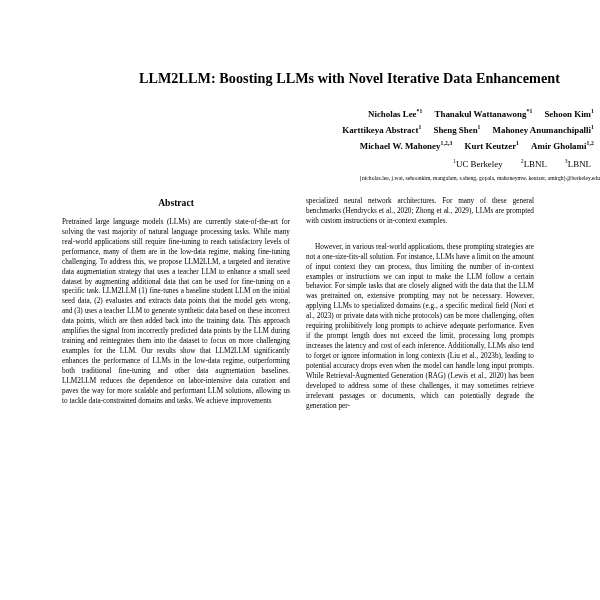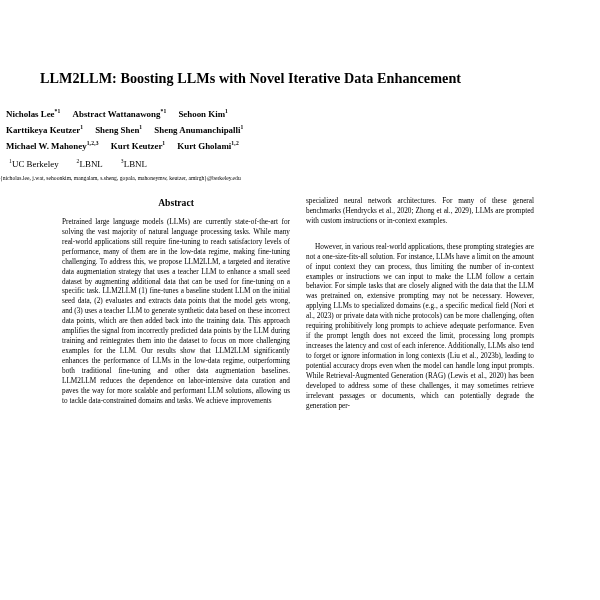--- a/index.html
+++ b/index.html
@@ -20,21 +20,21 @@
   #page {
     position: relative;
     width: 600px;
     height: 600px;
     background: #ffffff;
   }
 
   
   .title-block {
     padding-top: 70px;
-    text-align: left;
+    text-align: right;
   }
   .paper-title {
     font-size: 14.2px;
     font-weight: bold;
     letter-spacing: 0.05px;
     line-height: 1.2;
     margin: 0 40px;
   }
 
   .authors {
@@ -113,27 +113,27 @@
 </head>
 <body>
 
 <div id="page">
 
   <div class="title-block">
     <div class="paper-title">LLM2LLM: Boosting LLMs with Novel Iterative Data Enhancement</div>
 
     <div class="authors">
       <div class="author-line">
-        <span class="author"><span>Nicholas Lee</span><span class="sup">*1</span></span><span class="author"><span>Abstract Wattanawong</span><span class="sup">*1</span></span><span class="author"><span>Sehoon Kim</span><span class="sup">1</span></span>
+        <span class="author"><span>Nicholas Lee</span><span class="sup">*1</span></span><span class="author"><span>Thanakul Wattanawong</span><span class="sup">*1</span></span><span class="author"><span>Sehoon Kim</span><span class="sup">1</span></span>
       </div>
       <div class="author-line">
-        <span class="author"><span>Karttikeya Keutzer</span><span class="sup">1</span></span><span class="author"><span>Sheng Shen</span><span class="sup">1</span></span><span class="author"><span>Sheng Anumanchipalli</span><span class="sup">1</span></span>
+        <span class="author"><span>Karttikeya Abstract</span><span class="sup">1</span></span><span class="author"><span>Sheng Shen</span><span class="sup">1</span></span><span class="author"><span>Mahoney Anumanchipalli</span><span class="sup">1</span></span>
       </div>
       <div class="author-line">
-        <span class="author"><span>Michael W. Mahoney</span><span class="sup">1,2,3</span></span><span class="author"><span>Kurt Keutzer</span><span class="sup">1</span></span><span class="author"><span>Kurt Gholami</span><span class="sup">1,2</span></span>
+        <span class="author"><span>Michael W. Mahoney</span><span class="sup">1,2,3</span></span><span class="author"><span>Kurt Keutzer</span><span class="sup">1</span></span><span class="author"><span>Amir Gholami</span><span class="sup">1,2</span></span>
       </div>
     </div>
 
     <div class="affiliations">
       <span class="affil"><span class="sup">1</span><span>UC Berkeley</span></span><span class="affil"><span class="sup">2</span><span>LBNL</span></span><span class="affil"><span class="sup">3</span><span>LBNL</span></span>
     </div>
 
     <div class="emails">{nicholas.lee, j.wat, sehoonkim, mangalam, s.sheng, gopala, mahoneymw, keutzer, amirgh}@berkeley.edu</div>
   </div>
 

